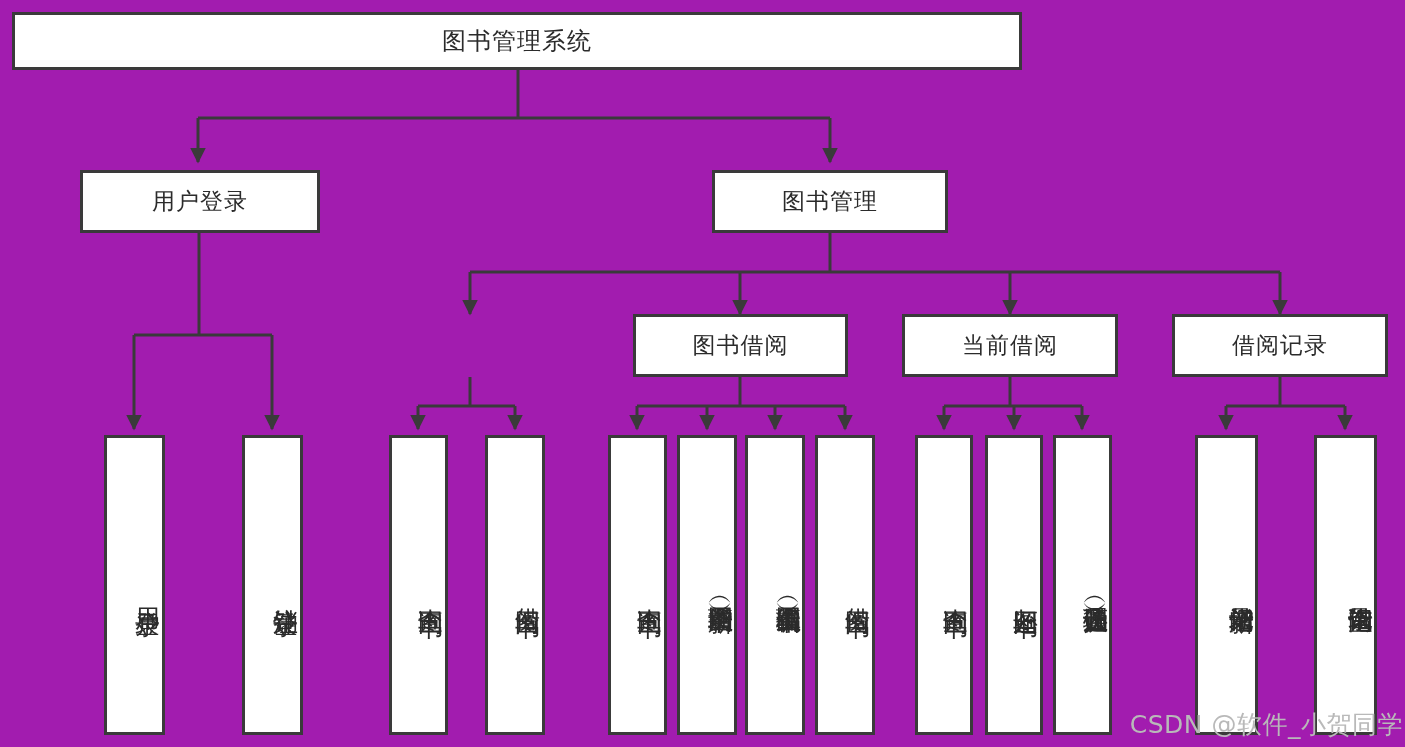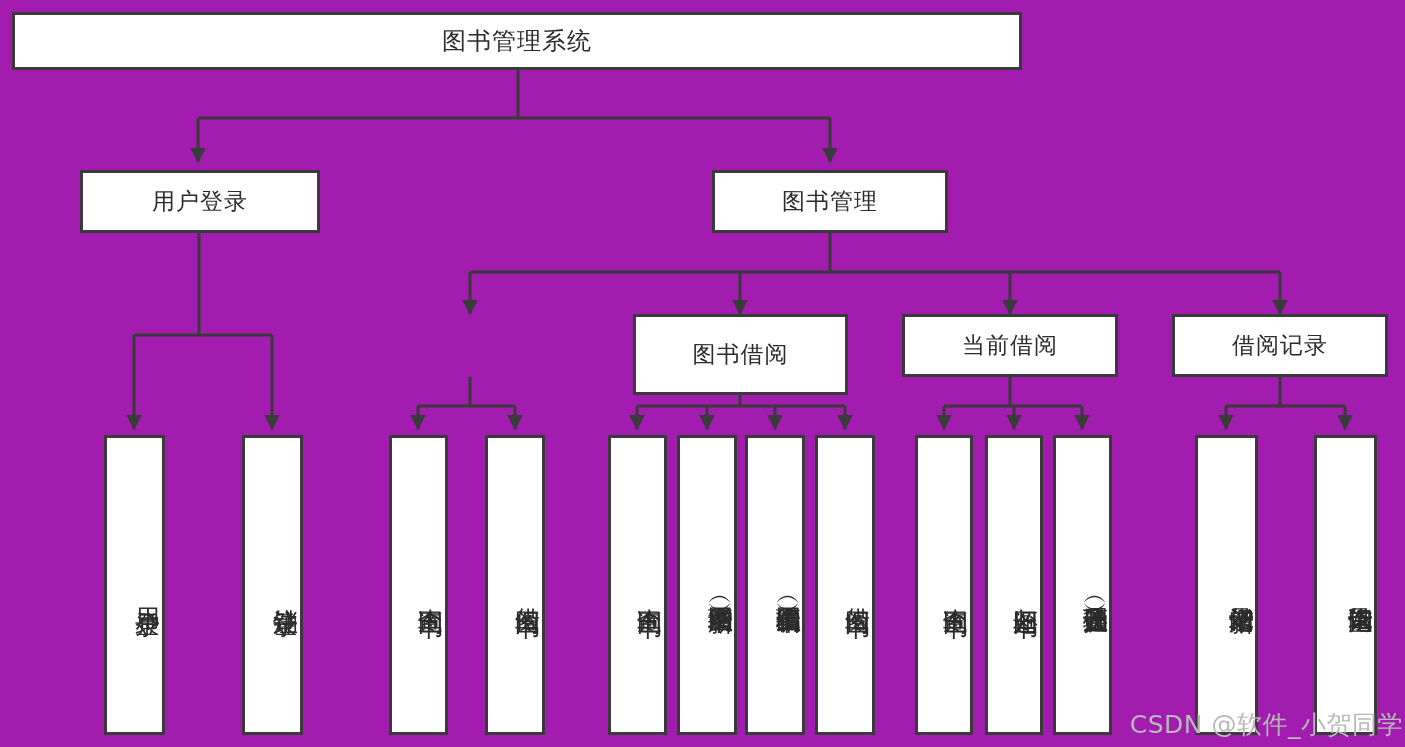--- a/index.html
+++ b/index.html
@@ -135,21 +135,21 @@
     <span>图书管理系统</span>
   </div>
 
   <div class="node h" style="left:80px; top:170px; width:240px; height:63px;">
     <span>用户登录</span>
   </div>
   <div class="node h" style="left:712px; top:170px; width:236px; height:63px;">
     <span>图书管理</span>
   </div>
 
-  <div class="node h" style="left:633px; top:314px; width:215px; height:81px;">
+  <div class="node h" style="left:633px; top:314px; width:215px; height:63px;">
     <span>图书借阅</span>
   </div>
   <div class="node h" style="left:902px; top:314px; width:216px; height:63px;">
     <span>当前借阅</span>
   </div>
   <div class="node h" style="left:1172px; top:314px; width:216px; height:63px;">
     <span>借阅记录</span>
   </div>
 
   <div class="node v" style="left:104px; top:435px; width:61px; height:300px;">

